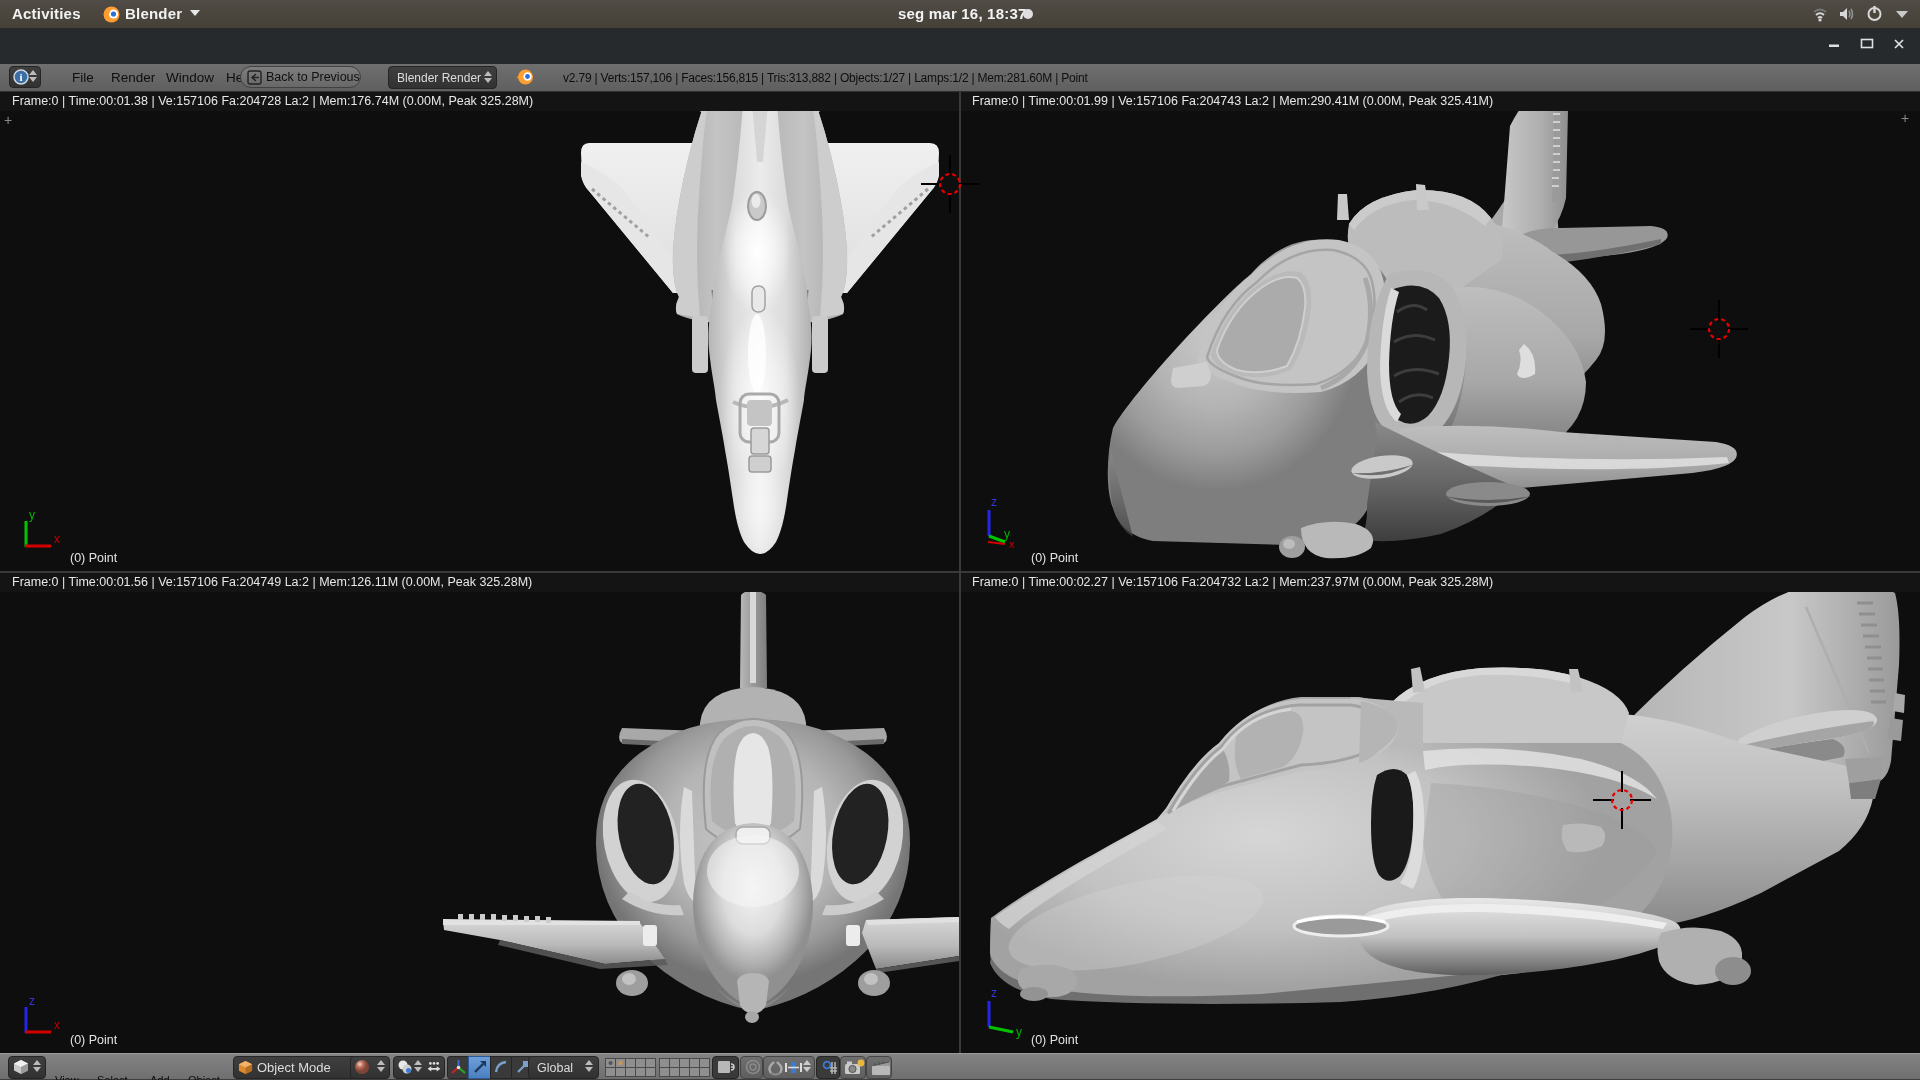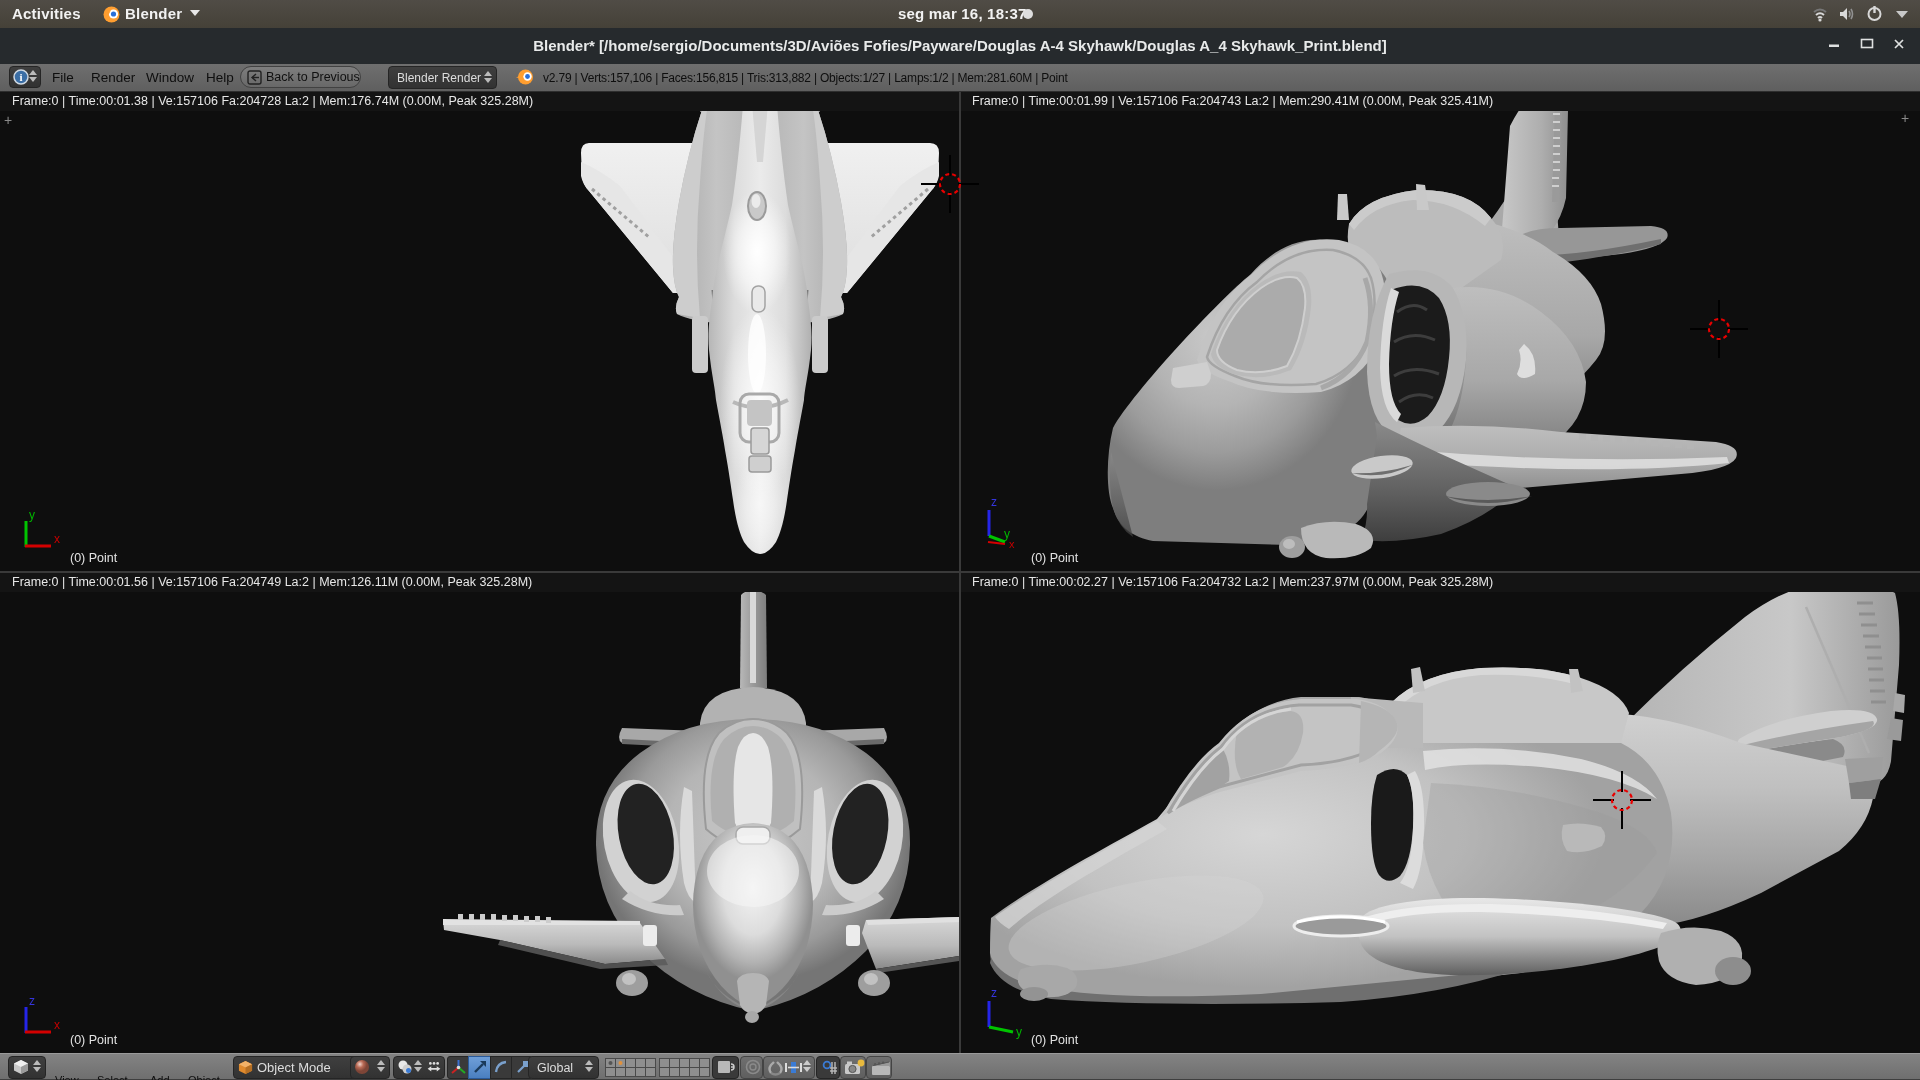--- a/index.html
+++ b/index.html
@@ -1,21 +1,21 @@
 <!DOCTYPE html>
 <html><head>
 <meta charset="utf-8">
 <style>
 html,body{margin:0;padding:0;width:1920px;height:1080px;overflow:hidden;background:#0f0f0f;font-family:"Liberation Sans",sans-serif;}
 .abs{position:absolute;}
 #topbar{position:absolute;left:0;top:0;width:1920px;height:28px;background:linear-gradient(#504c46,#454138);color:#f2f2f2;}
 #topbar .t{position:absolute;top:5px;font-size:15px;font-weight:bold;letter-spacing:0.2px;}
 #titlebar{position:absolute;left:0;top:28px;width:1920px;height:36px;background:#262a2d;color:#e8eaea;}
 #infobar{position:absolute;left:0;top:64px;width:1920px;height:27px;background:linear-gradient(#6f6f6f,#5f5f5f);border-bottom:1px solid #2e2e2e;}
-#infobar .m{position:absolute;top:6px;font-size:13.5px;color:#0e0e0e;}
+#infobar .m{position:absolute;top:6px;font-size:13.5px;color:#0e0e0e;margin-left:20px;}
 #vp{position:absolute;left:0;top:92px;width:1920px;height:961px;background:#0e0e0e;}
 .stats{position:absolute;height:19px;font-size:12.5px;color:#e7e7e7;background:#141414;}
 .ptxt{position:absolute;font-size:12.5px;color:#e2e2e2;}
 #toolbar{position:absolute;left:0;top:1053px;width:1920px;height:25px;background:linear-gradient(#838383,#6f6f6f);border-top:1px solid #9a9a9a;border-bottom:1px solid #3f3f3f;}
 #toolbar .m{position:absolute;top:6px;font-size:11px;color:#0e0e0e;margin-top:14px;}
 .vsplit{position:absolute;left:959px;top:92px;width:2px;height:961px;background:#3a3a3a;}
 .hsplit{position:absolute;left:0;top:571px;width:1920px;height:2px;background:#3a3a3a;}
 .ddark{background:linear-gradient(#3f3f3f,#323232);border:1px solid #252525;border-radius:4px;color:#dddddd;}
 </style>
 </head>
@@ -490,21 +490,20 @@
       <path d="M11 5 Q13 8 11 11 M13 3 Q16 8 13 13" stroke="#909090" stroke-width="1.6" fill="none"></path>
     </svg>
   <svg class="abs" style="left:1866px;top:5px" width="17" height="17" viewBox="0 0 17 17">
       <circle cx="8.5" cy="9" r="6" fill="none" stroke="#d8d8d8" stroke-width="2"></circle>
       <line x1="8.5" y1="1" x2="8.5" y2="8" stroke="#d8d8d8" stroke-width="2.4"></line>
     </svg>
   <span class="abs" style="left:1896px;top:11px;width:0;height:0;border-left:6px solid transparent;border-right:6px solid transparent;border-top:7px solid #c9c9c9;"></span>
 </div>
 
 <div id="titlebar">
-  <div style="position:absolute;top:9px;width:100%;text-align:center;font-size:15px;font-weight:bold;">Blender* [/home/sergio/Documents/3D/Aviões Fofies/Payware/Douglas A-4 Skyhawk/Douglas A_4 Skyhawk_Print.blend]</div>
   <svg class="abs" style="left:1820px;top:0px" width="100" height="36">
     <rect x="9" y="16.5" width="10" height="2.5" fill="#dfe1e1"></rect>
     <rect x="41.5" y="11.5" width="11" height="8" fill="none" stroke="#dfe1e1" stroke-width="1.6"></rect>
     <path d="M75 12 L83 20 M83 12 L75 20" stroke="#dfe1e1" stroke-width="1.7"></path>
   </svg>
 </div>
 
 <div id="infobar">
   <span class="abs ddark" style="left:9px;top:2px;width:30px;height:20px;">
     <svg class="abs" style="left:3px;top:2px" width="16" height="16" viewBox="0 0 16 16">

